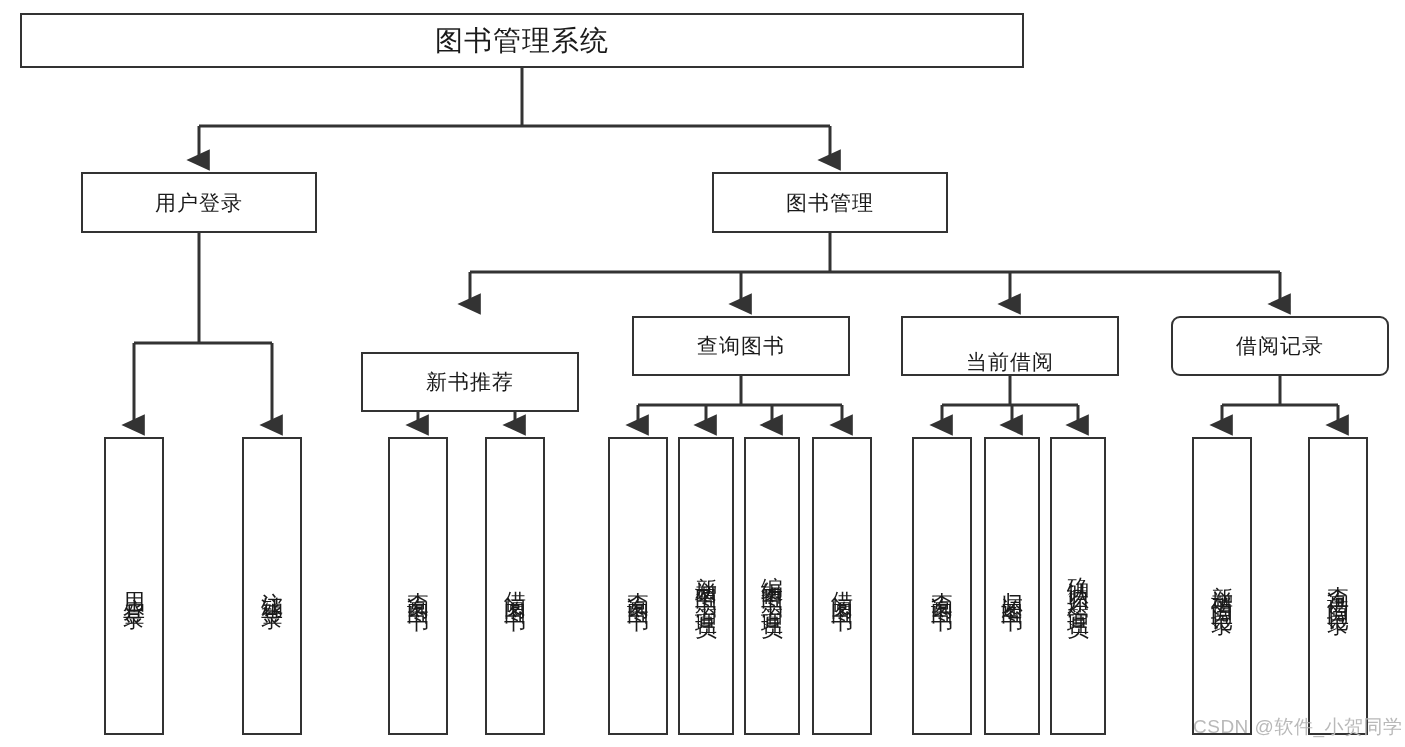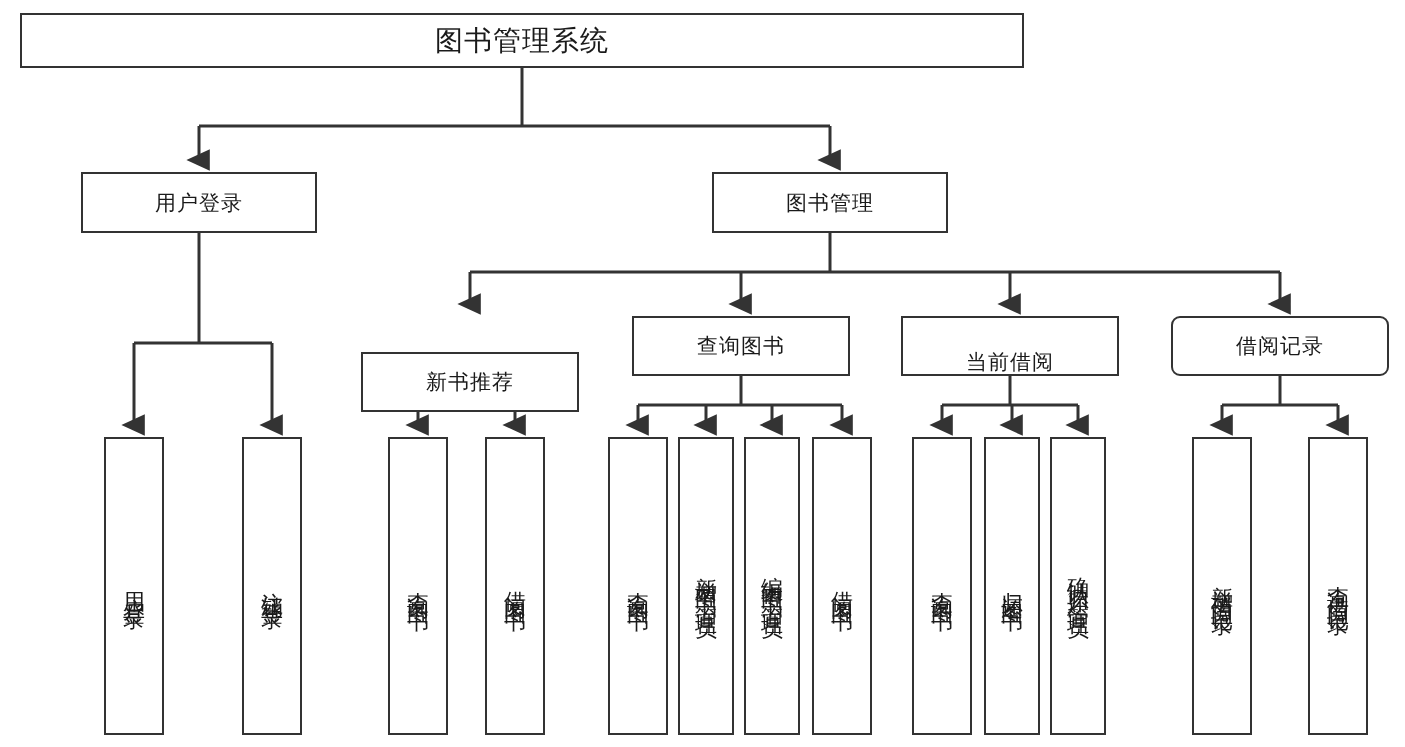--- a/index.html
+++ b/index.html
@@ -176,14 +176,15 @@
         <span class="vlabel">确认归还（管理员）</span>
       </div>
       <div class="node vert" style="left: 1192px; top: 437px; width: 60px; height: 298px;">
         <span class="vlabel">新增借阅记录</span>
       </div>
       <div class="node vert" style="left: 1308px; top: 437px; width: 60px; height: 298px;">
         <span class="vlabel">查询借阅记录</span>
       </div>
     </div>
 
+  <div class="watermark" style="left:1193px; top:714px;">CSDN @软件_小贺同学</div>
 
 </div>
 
 </body></html>

